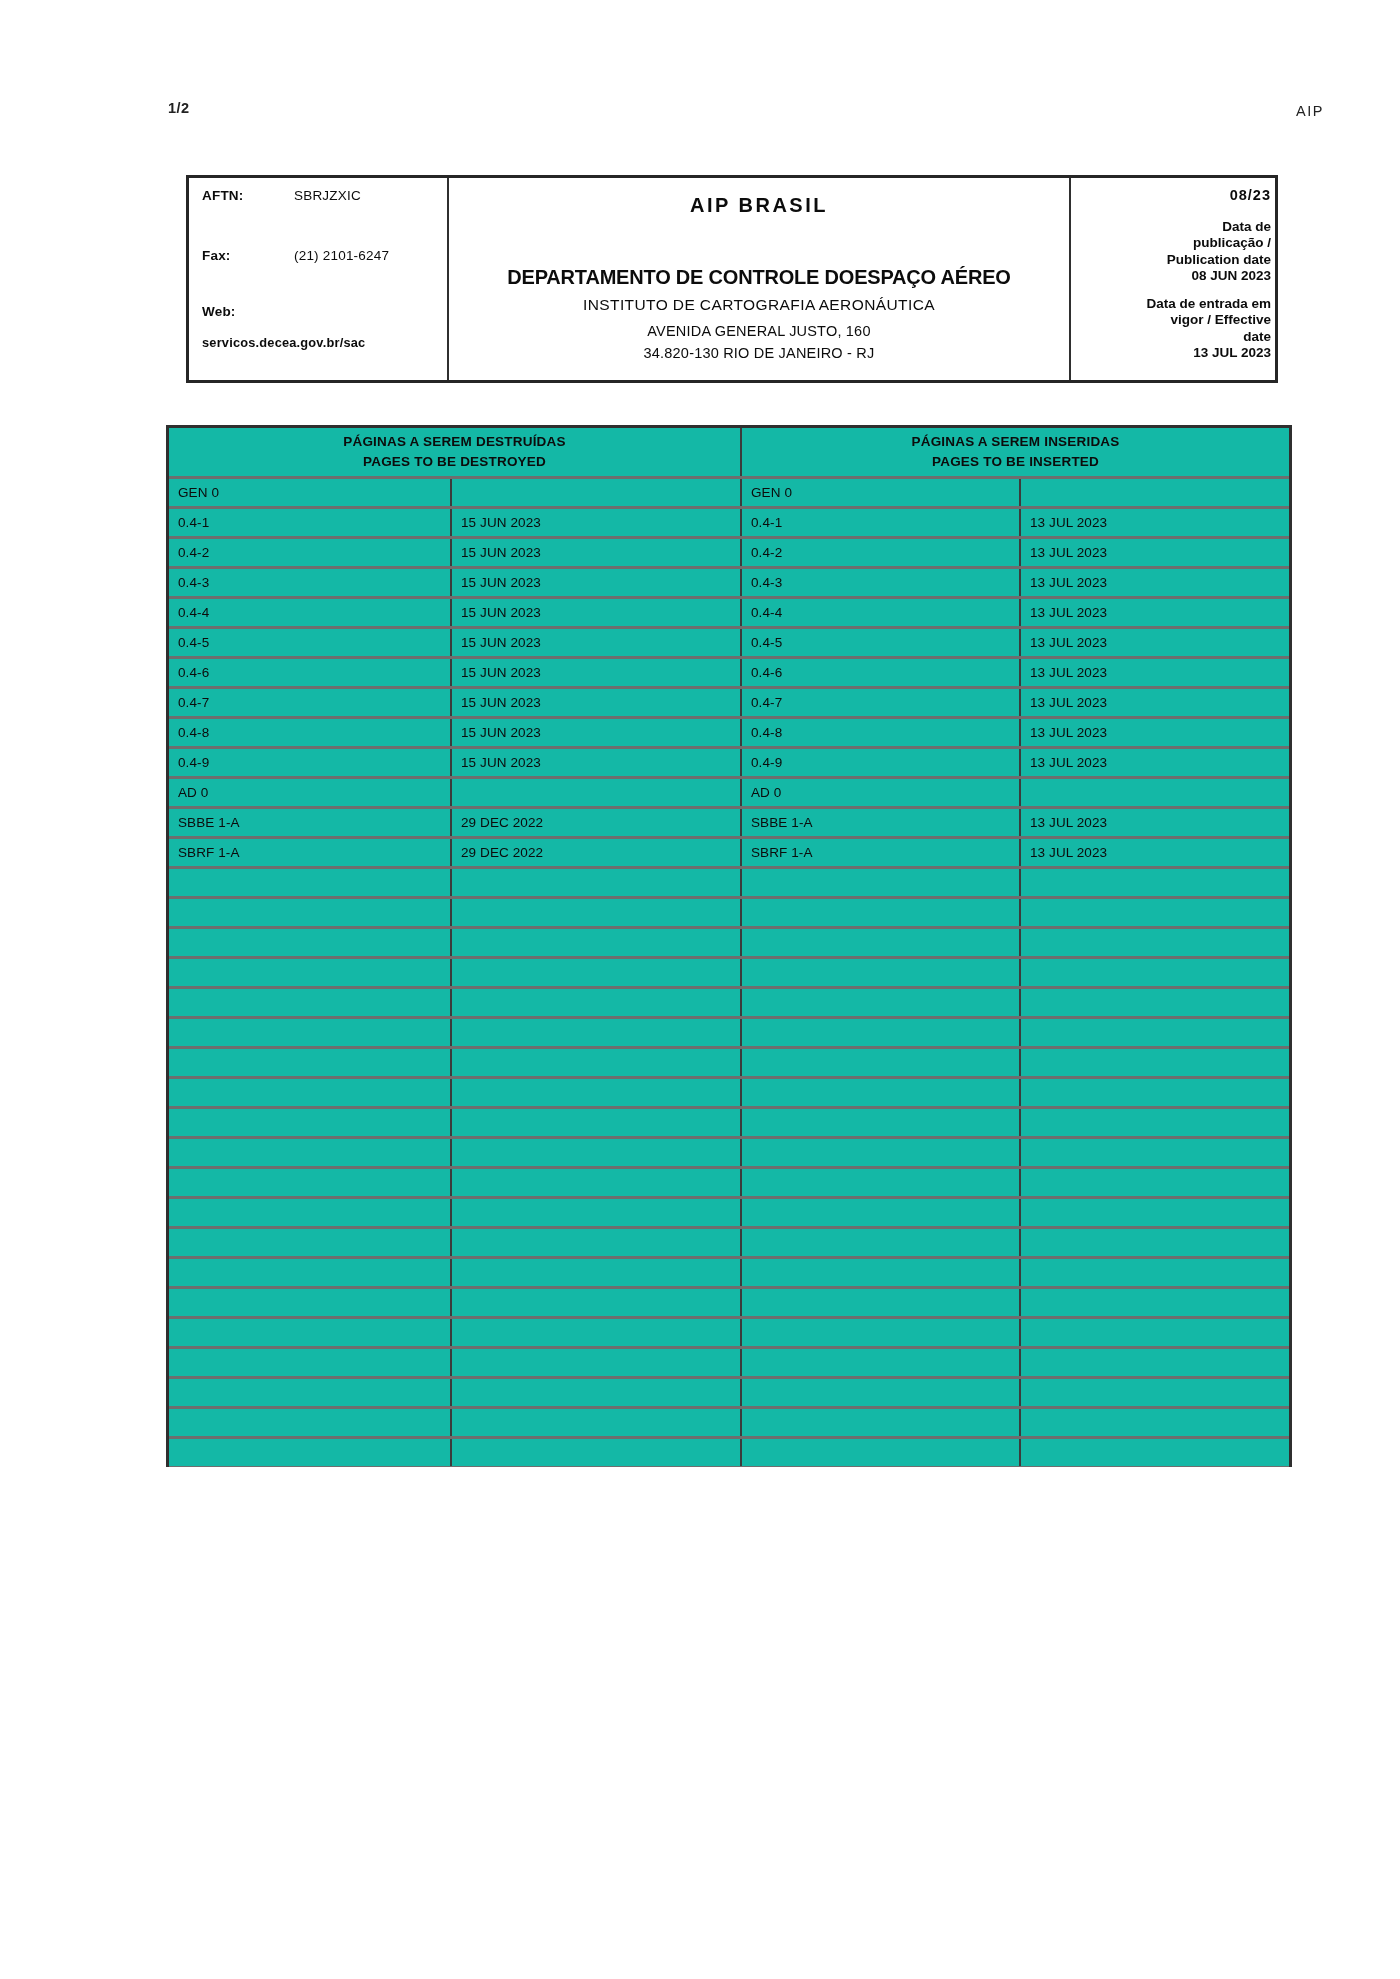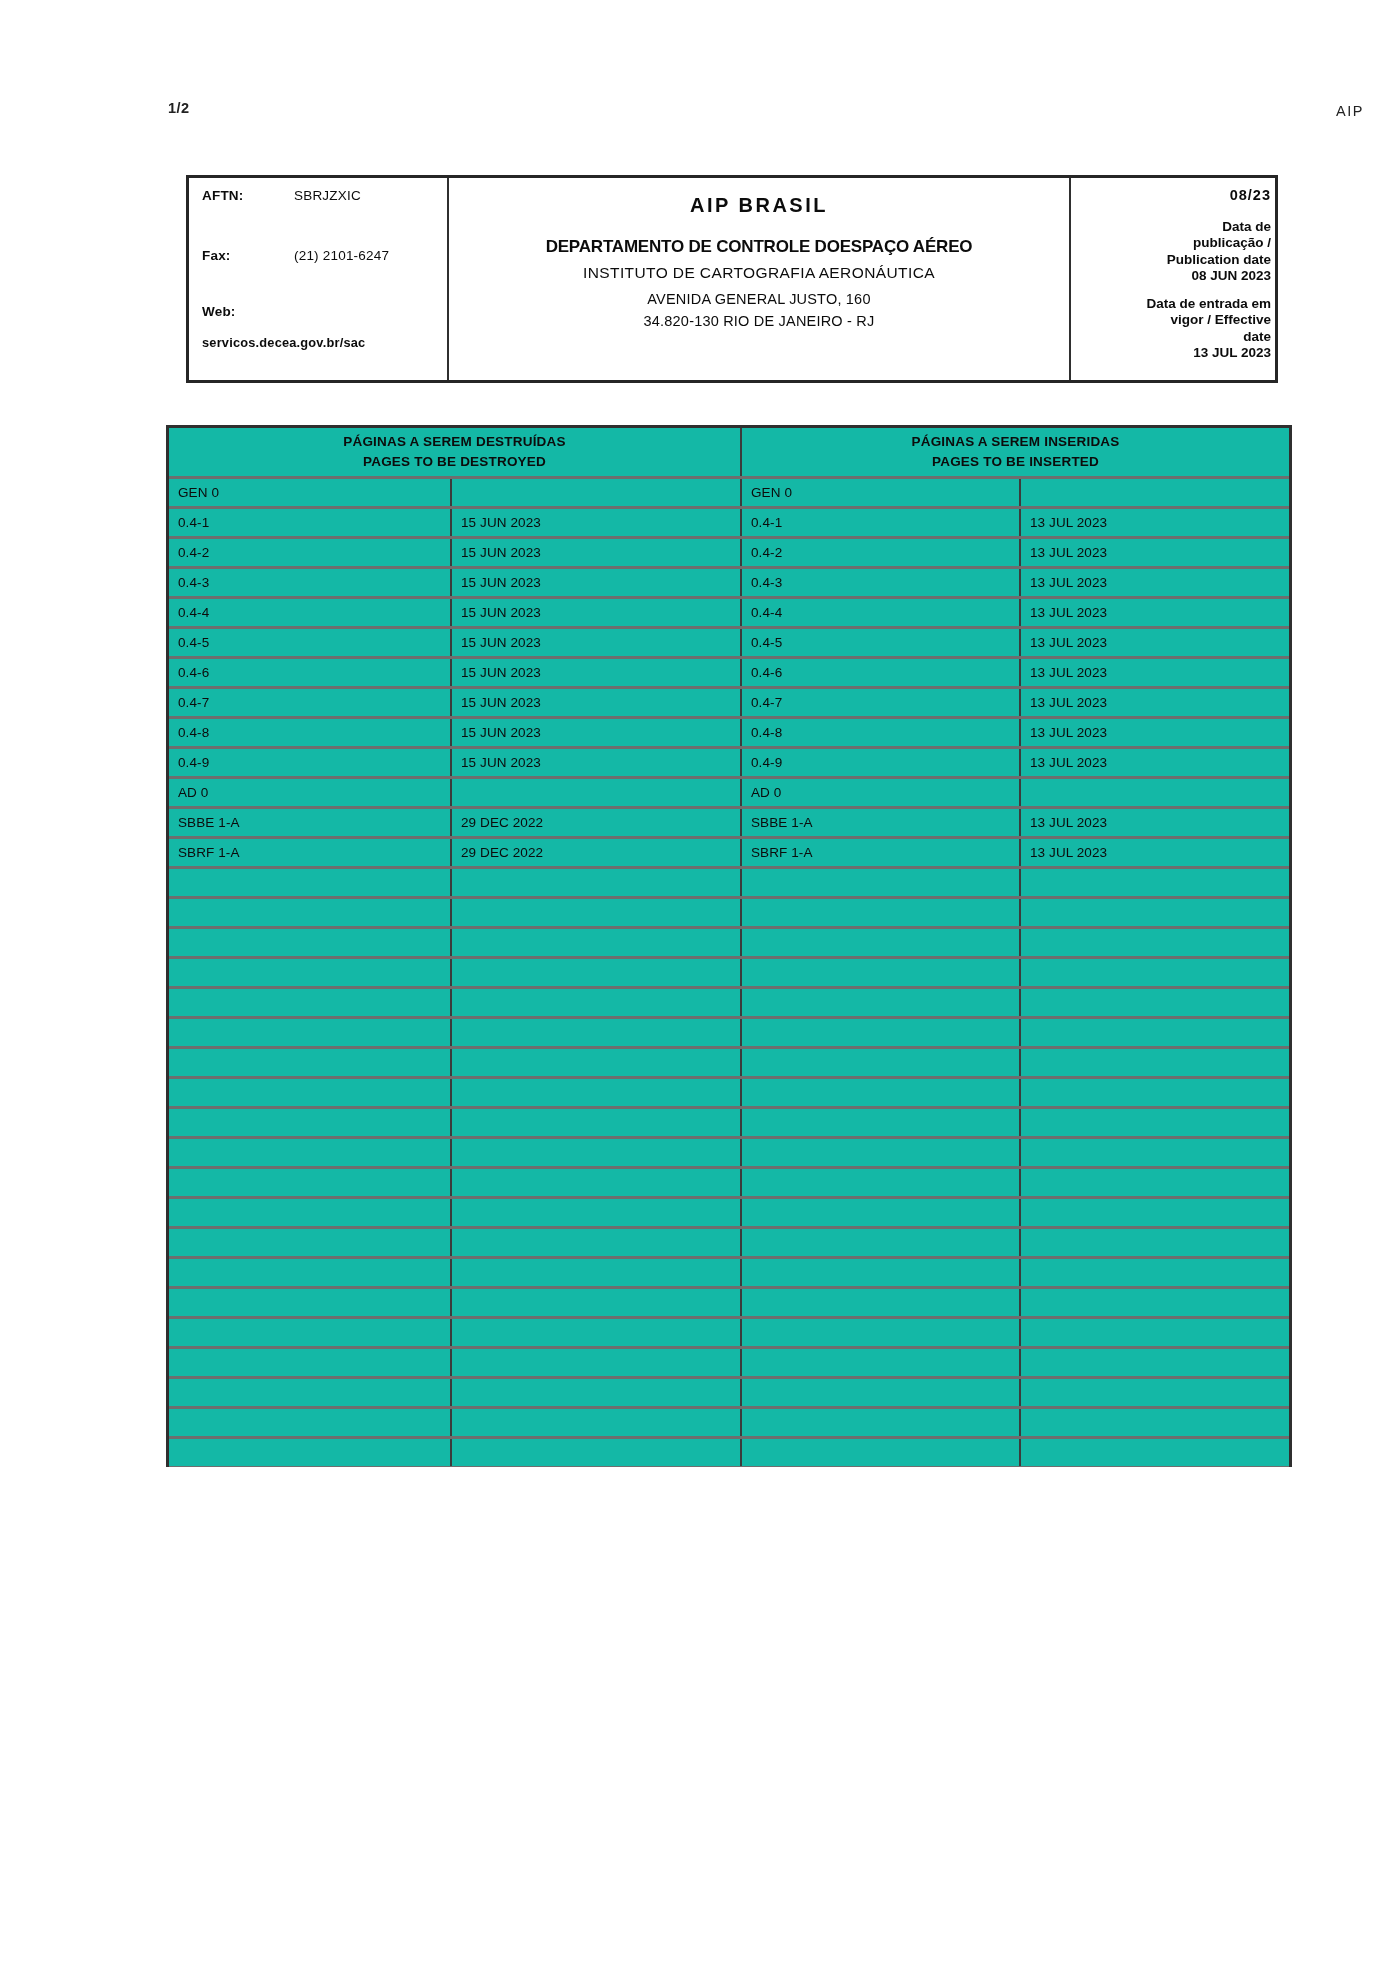--- a/index.html
+++ b/index.html
@@ -10,21 +10,21 @@
     font-family:"Liberation Sans", sans-serif;
     color:#0c0c0c;
     overflow:hidden;
   }
   
   .folio-left{
     position:absolute;left:168px;top:100px;
     font-size:14.5px;font-weight:bold;letter-spacing:.5px;color:#222;
   }
   .folio-right{
-    position:absolute;left:1336px;top:103px;
+    position:absolute;left:1296px;top:103px;
     font-size:14.5px;letter-spacing:1.5px;color:#222;
   }
 
   
   .hdr{
     position:absolute;left:186px;top:175px;width:1092px;height:208px;
     border:3px solid #262626;box-sizing:border-box;
     display:flex;
   }
   .hdr-contact{width:258px;box-sizing:border-box;padding:10px 8px 0 13px;}
@@ -32,21 +32,21 @@
   .hdr-dates{width:206px;box-sizing:border-box;border-left:2px solid #2f2f2f;text-align:right;padding:9px 4px 0 4px;}
 
   .contact-row{display:flex;font-size:13.5px;}
   .contact-row .lbl{font-weight:bold;width:92px;flex:0 0 92px;letter-spacing:.2px;}
   .contact-row .val{letter-spacing:.2px;}
   .row-fax{margin-top:45px;}
   .row-web{margin-top:41px;}
   .contact-url{margin-top:16px;font-size:12.8px;font-weight:bold;letter-spacing:.2px;}
 
   .hdr-title{font-size:20px;font-weight:bold;letter-spacing:2.5px;}
-  .hdr-dept{margin-top:20px;font-size:17px;font-weight:bold;letter-spacing:-.2px;}
+  .hdr-dept{margin-top:49px;font-size:20px;font-weight:bold;letter-spacing:-.2px;}
   .hdr-inst{margin-top:7px;font-size:15.5px;letter-spacing:.4px;}
   .hdr-addr{margin-top:9px;font-size:14.5px;letter-spacing:.2px;}
   .hdr-city{margin-top:6px;font-size:14.5px;letter-spacing:.2px;}
 
   .ed-number{font-size:14.5px;font-weight:bold;letter-spacing:1px;}
   .ed-block{margin-top:16px;font-size:13.5px;font-weight:bold;line-height:1.22;white-space:pre-line;}
   .ed-block.eff{margin-top:11px;}
 
   
   .doc-table{

